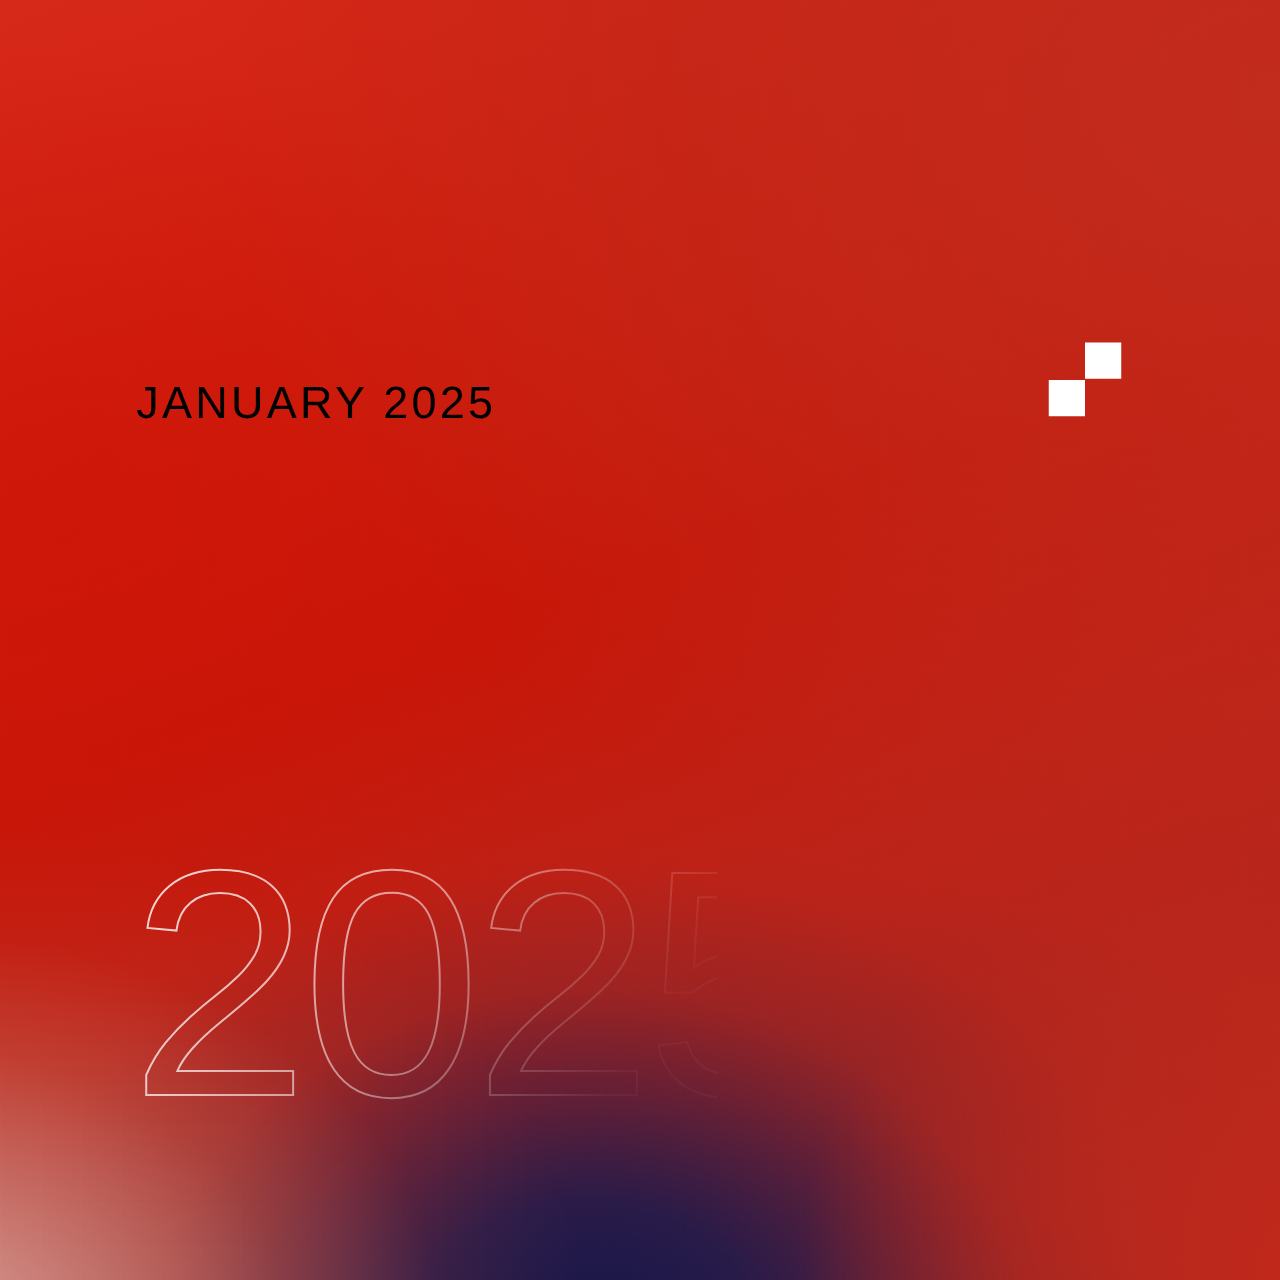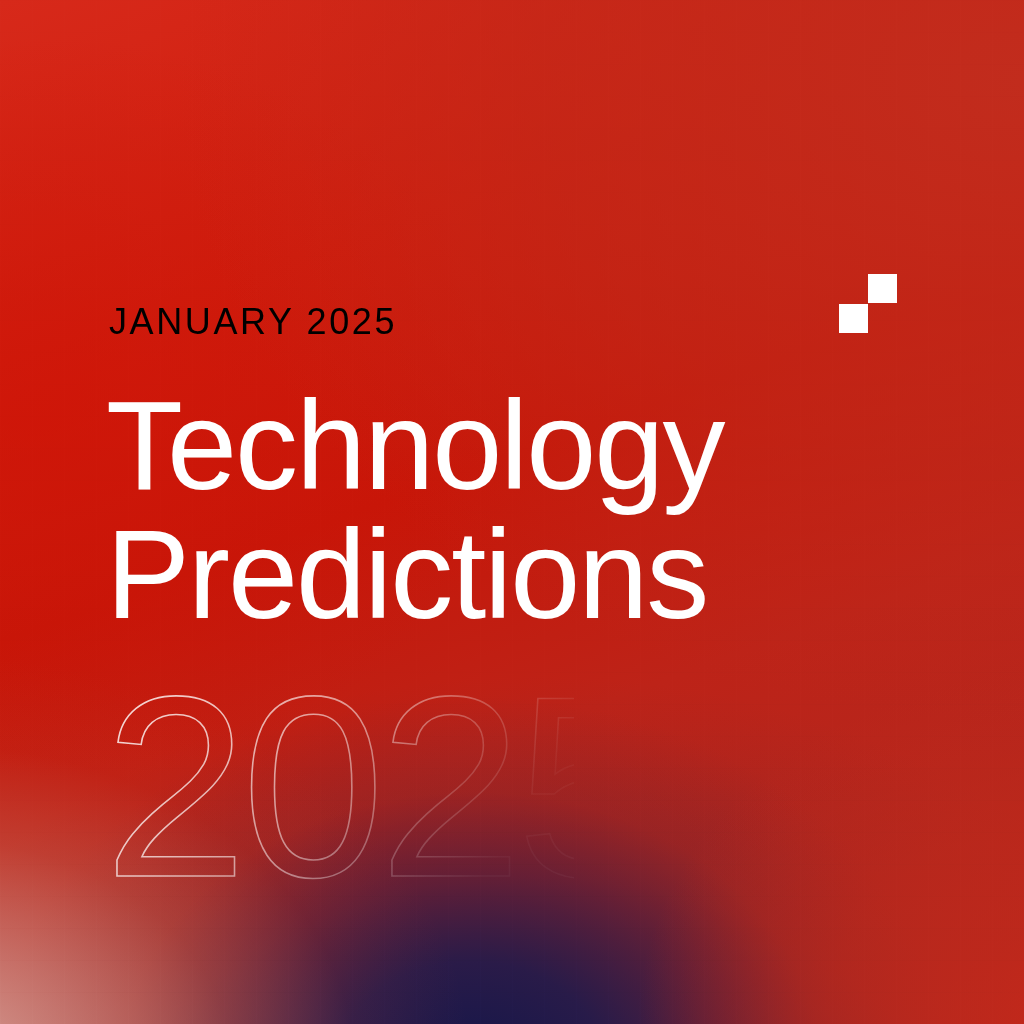--- a/index.html
+++ b/index.html
@@ -168,23 +168,19 @@
       </defs>
       <g mask="url(#wmMask)">
         <text x="0" y="230" stroke="#ffffff">2025</text>
       </g>
     </svg>
   </div>
 
 
   <div id="date">JANUARY 2025</div>
 
-  <div id="title">
-    <span class="line">Technology</span>
-    <span class="line">Predictions</span>
-  </div>
 
   <div id="deco">
     <div class="sq sq-upper"></div>
     <div class="sq sq-lower"></div>
   </div>
 
 </div>
 
 </body></html>

